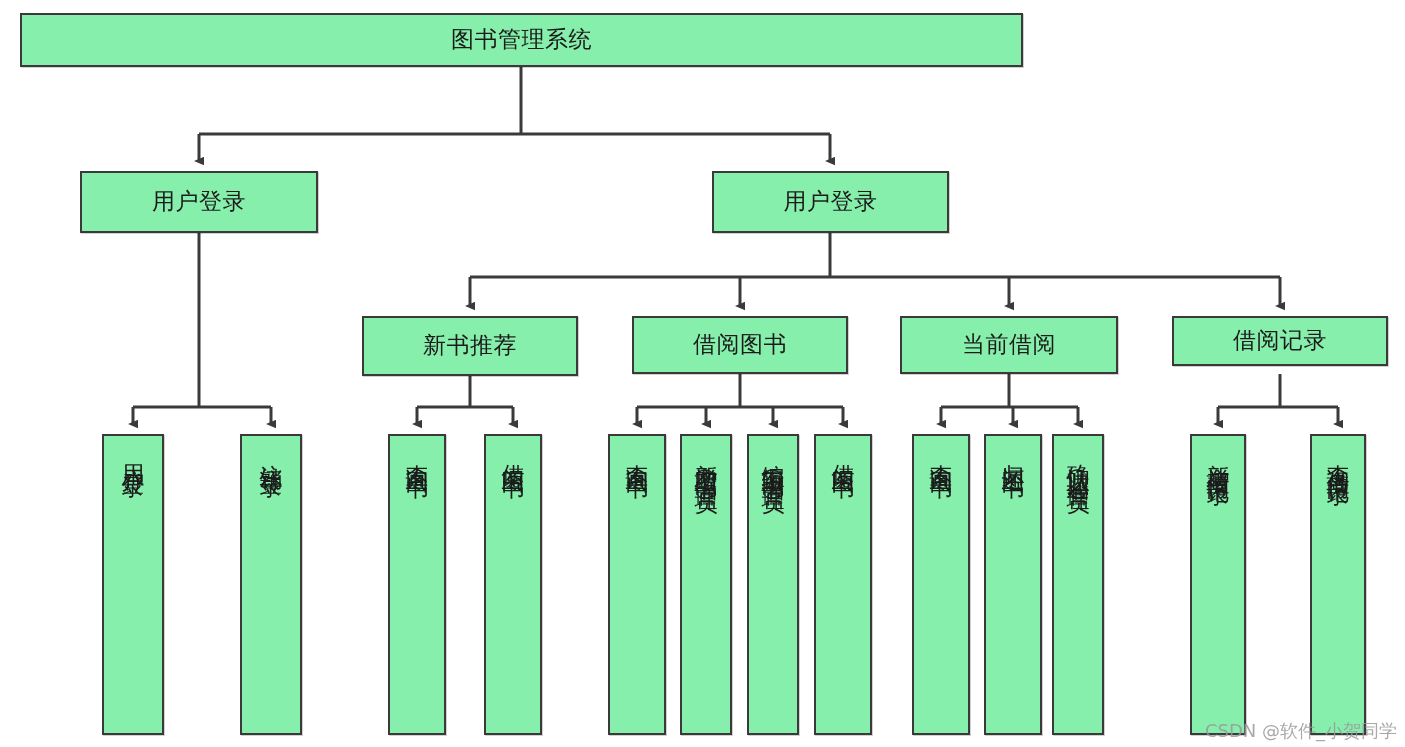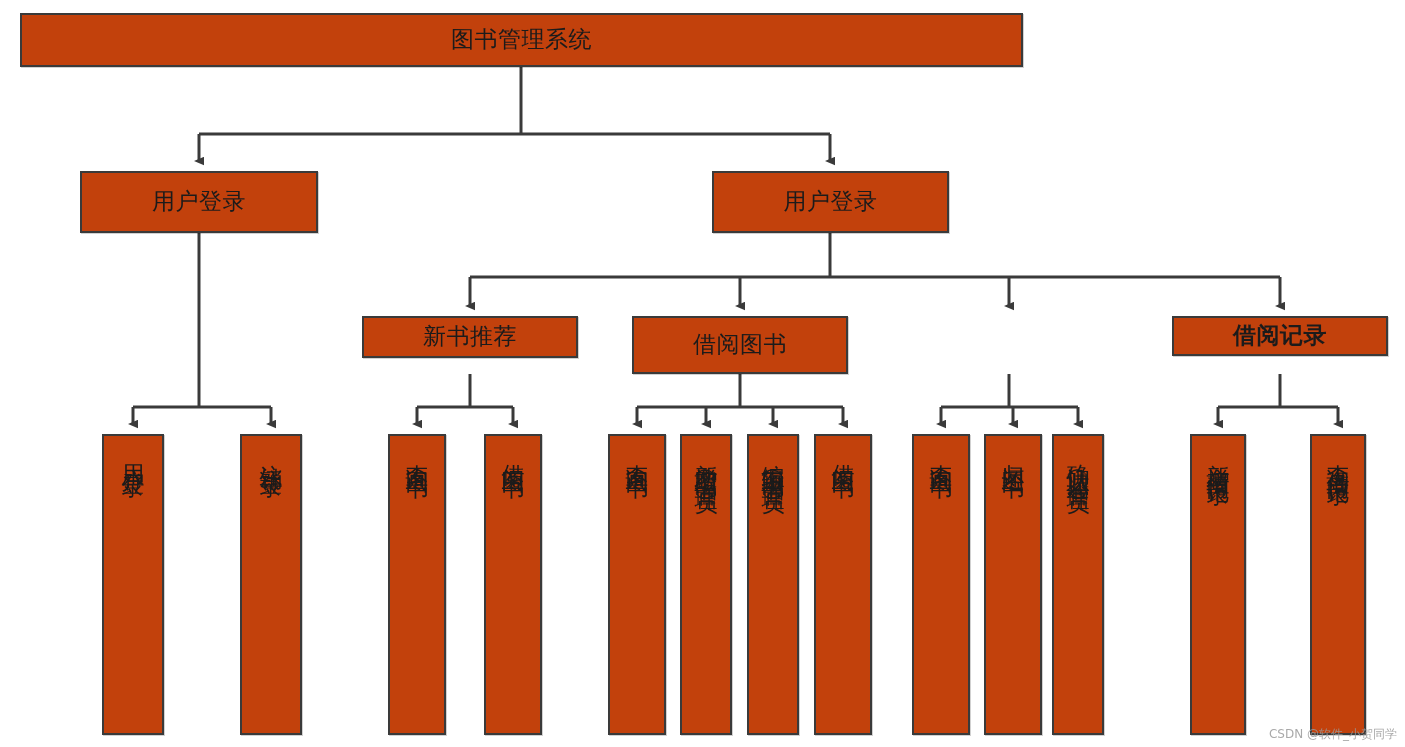--- a/index.html
+++ b/index.html
@@ -21,21 +21,21 @@
     position: absolute;
     left: 0;
     top: 0;
     width: 1405px;
     height: 747px;
     pointer-events: none;
   }
   .node {
     position: absolute;
     box-sizing: border-box;
-    background: #c2410c;
+    background: #86efac;
     border: 2.5px solid #3a3a3a;
     display: flex;
     align-items: center;
     justify-content: center;
     box-shadow: 1px 1px 0 rgba(0,0,0,0.18);
   }
   .node .label {
     color: #1b1b1b;
     font-size: 23px;
     line-height: 1.18;
@@ -51,21 +51,21 @@
     writing-mode: vertical-rl;
     text-orientation: upright;
     font-size: 23px;
     letter-spacing: 4px;
     white-space: nowrap;
   }
   .watermark {
     position: absolute;
     right: 8px;
     bottom: 4px;
-    font-size: 12px;
+    font-size: 18px;
     color: #9a9a9a;
     opacity: 0.85;
     white-space: nowrap;
     font-family: "DejaVu Sans", "Liberation Sans", sans-serif;
   }
 </style>
 </head>
 <body>
 
 <div id="canvas">
@@ -124,27 +124,30 @@
     <span class="label">图书管理系统</span>
   </div>
 
   <div class="node" style="left:80px; top:171px; width:238px; height:62px;">
     <span class="label">用户登录</span>
   </div>
   <div class="node" style="left:712px; top:171px; width:237px; height:62px;">
     <span class="label">用户登录</span>
   </div>
 
-  <div class="node" style="left:362px; top:316px; width:216px; height:42px;">
+  <div class="node" style="left:362px; top:316px; width:216px; height:60px;">
     <span class="label">新书推荐</span>
   </div>
   <div class="node" style="left:632px; top:316px; width:216px; height:58px;">
     <span class="label">借阅图书</span>
   </div>
-  <div class="node" style="left:1172px; top:316px; width:216px; height:40px;font-weight:bold;">
+  <div class="node" style="left:900px; top:316px; width:218px; height:58px;">
+    <span class="label">当前借阅</span>
+  </div>
+  <div class="node" style="left:1172px; top:316px; width:216px; height:50px;">
     <span class="label">借阅记录</span>
   </div>
 
   <div class="node leaf" style="left:102px; top:434px; width:62px; height:301px;">
     <span class="label">用户登录</span>
   </div>
   <div class="node leaf" style="left:240px; top:434px; width:62px; height:301px;">
     <span class="label">注销登录</span>
   </div>
   <div class="node leaf" style="left:388px; top:434px; width:58px; height:301px;">

